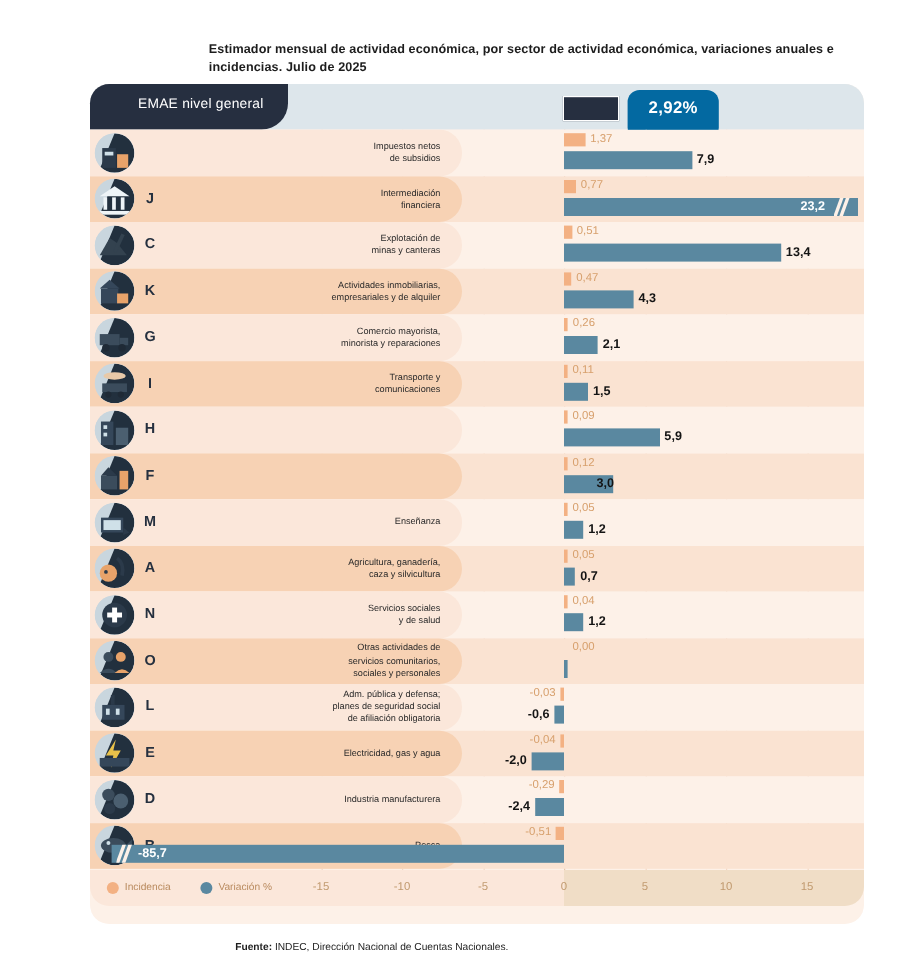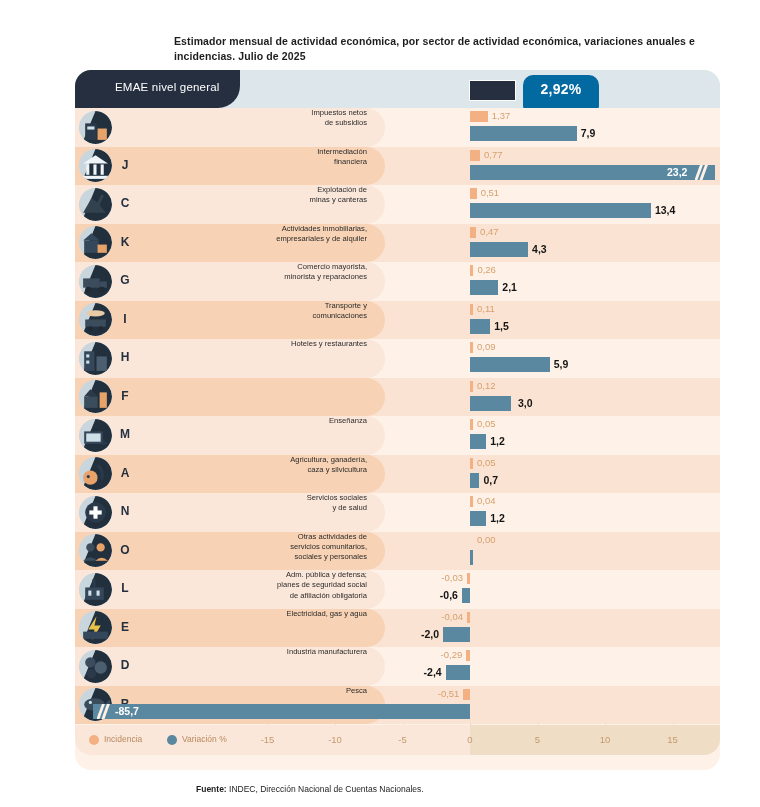--- a/index.html
+++ b/index.html
@@ -67,21 +67,21 @@
     position:absolute;left:4px;top:2.5px;width:33px;height:33px;
     border-radius:50%;overflow:hidden;background:#c9d6de;
   }
   .icon svg{display:block;}
   .letter{
     position:absolute;left:42px;top:11px;width:16px;
     text-align:center;font-size:12px;font-weight:bold;color:#25303f;
   }
   .sector{
     position:absolute;right:18px;top:0;height:38.5px;width:200px;
-    display:flex;align-items:flex-start;justify-content:flex-end;
+    display:flex;align-items:center;justify-content:flex-end;
     text-align:right;font-size:7.6px;color:#2a2a2a;line-height:1.35;
   }
   
   .grid{position:absolute;top:0;width:1px;height:617px;background:#f3d8c5;}
   .grid.zero{background:#e8c4a8;}
   
   .inc-bar{position:absolute;height:11px;background:#f3b183;}
   .var-bar{position:absolute;height:15px;background:#5a88a0;}
   .inc-val{position:absolute;font-size:9.5px;color:#d7a06d;white-space:nowrap;}
   .var-val{position:absolute;font-size:10.5px;font-weight:bold;color:#141414;white-space:nowrap;}
@@ -279,23 +279,20 @@
             <svg width="33" height="33" viewBox="0 0 32 32">
               <circle cx="16" cy="16" r="16" fill="#c9d6de"></circle>
               <path d="M16 0 a16 16 0 0 1 0 32 a16 16 0 0 1 -11.3 -4.7 z" fill="#22303e"></path>
               <rect x="5" y="9" width="10" height="19" fill="#35475a"></rect>
               <rect x="17" y="14" width="10" height="14" fill="#4b5f70"></rect>
               <rect x="7" y="12" width="3" height="3" fill="#cfe0e8"></rect>
               <rect x="7" y="18" width="3" height="3" fill="#cfe0e8"></rect>
             </svg>
           </div>
           <div class="letter">H</div>
-          <div class="sector">
-            <span>Hoteles y restaurantes</span>
-          </div>
         </div>
         <div class="inc-bar" style="top: 3px; width: 3px; left: 395px;"></div>
         <div class="inc-val" style="top: 2px; left: 402px;">0,09</div>
         <div class="var-bar" style="top: 18px; left: 395px; width: 79.65px;"></div>
         <div class="var-val" style="top: 19px; left: 478.65px;">5,9</div>
       </div>
       <div class="row even" style="top: 269.5px;">
         <div class="lblock">
           <div class="icon">
             <svg width="33" height="33" viewBox="0 0 32 32">
@@ -304,21 +301,21 @@
               <rect x="5" y="16" width="13" height="11" fill="#3b4c5c"></rect>
               <path d="M5 16 L11 9 L18 16 Z" fill="#2b3a4a"></path>
               <rect x="20" y="12" width="7" height="15" fill="#e8a36a"></rect>
             </svg>
           </div>
           <div class="letter">F</div>
         </div>
         <div class="inc-bar" style="top: 3px; width: 3px; left: 395px;"></div>
         <div class="inc-val" style="top: 2px; left: 402px;">0,12</div>
         <div class="var-bar" style="top: 18px; left: 395px; width: 40.5px;"></div>
-        <div class="var-val" style="top: 19px; left: 443px;">3,0</div>
+        <div class="var-val" style="top: 19px; left: 422px;">3,0</div>
       </div>
       <div class="row odd" style="top: 308px;">
         <div class="lblock">
           <div class="icon">
             <svg width="33" height="33" viewBox="0 0 32 32">
               <circle cx="16" cy="16" r="16" fill="#c9d6de"></circle>
               <path d="M16 0 a16 16 0 0 1 0 32 a16 16 0 0 1 -11.3 -4.7 z" fill="#22303e"></path>
               <rect x="5" y="12" width="18" height="12" fill="#35475a"></rect>
               <rect x="7" y="14" width="14" height="8" fill="#cfe0e8"></rect>
               <path d="M23 20 L28 24 L23 26 Z" fill="#2b3a4a"></path>

